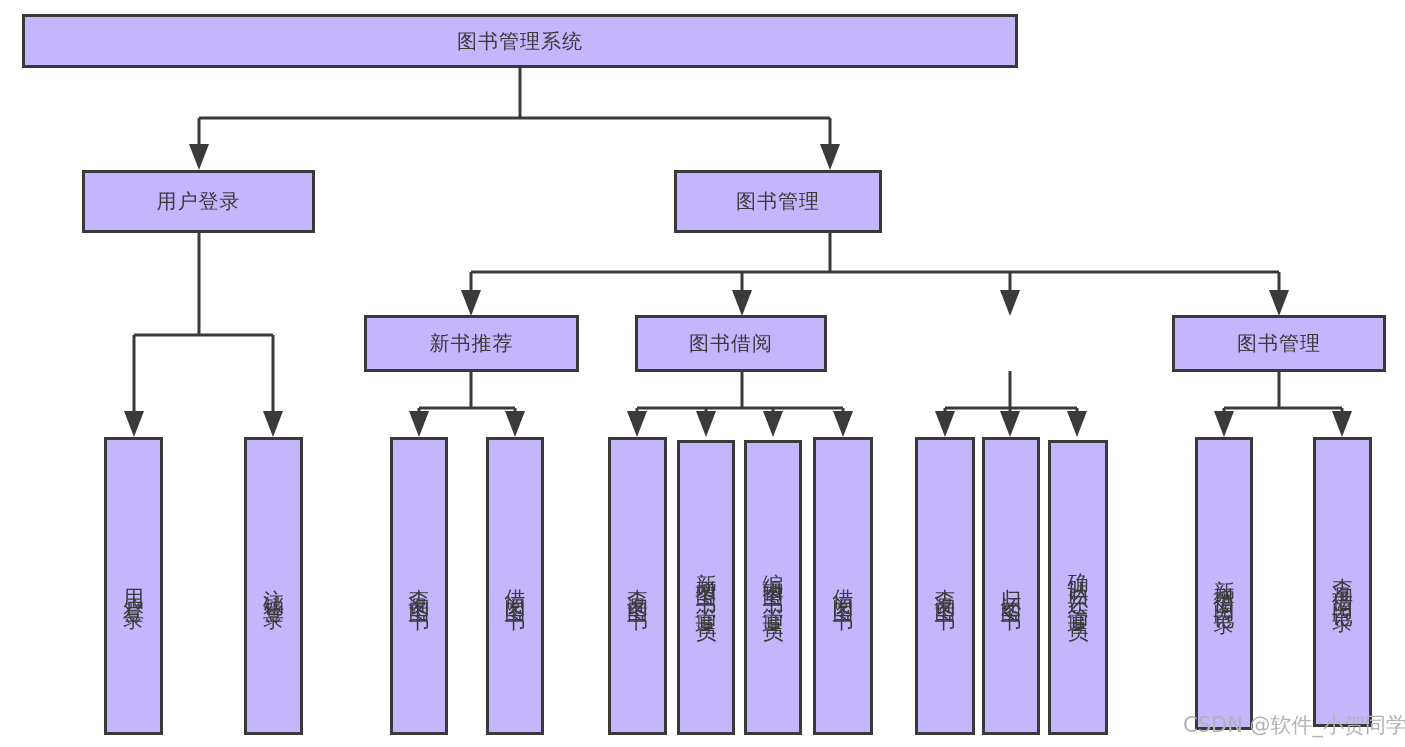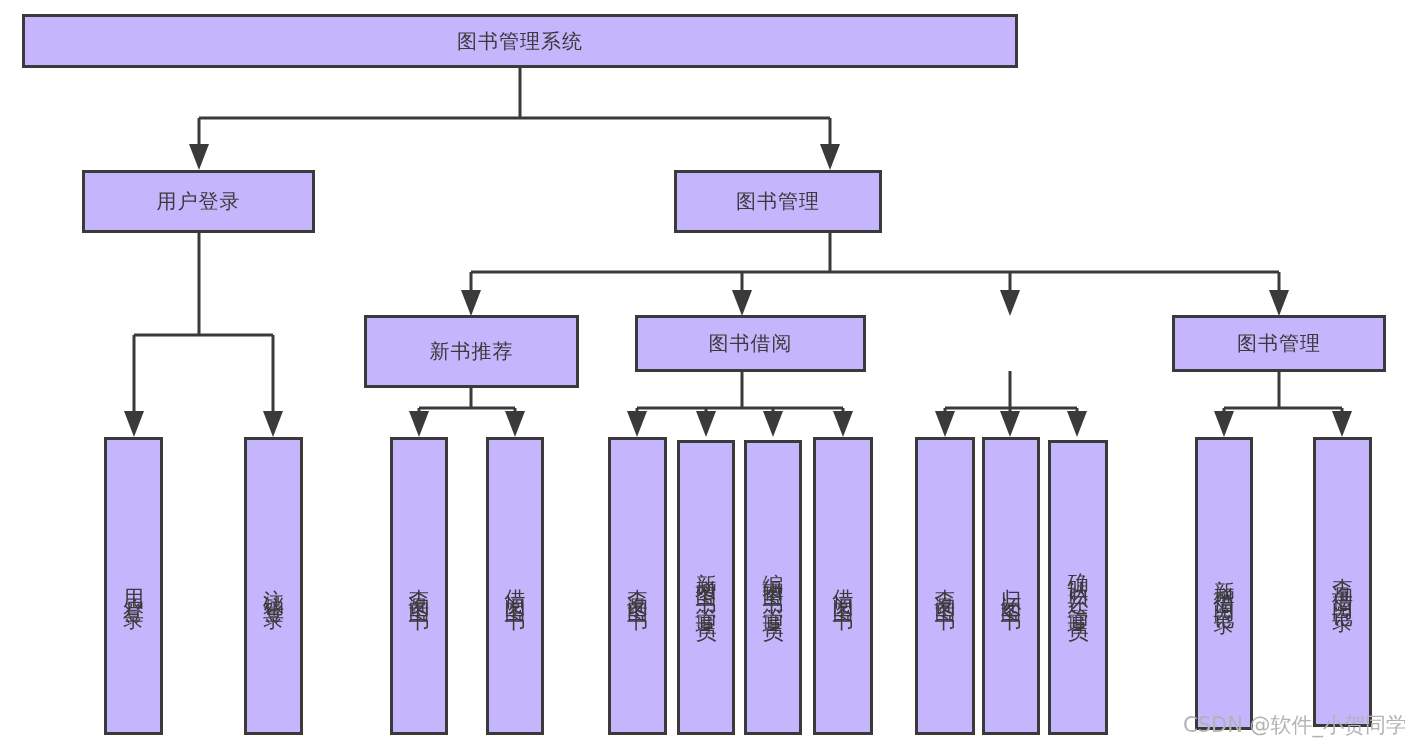--- a/index.html
+++ b/index.html
@@ -75,24 +75,24 @@
     <span>图书管理系统</span>
   </div>
 
   <div class="box h" style="left:82px;top:170px;width:233px;height:63px">
     <span>用户登录</span>
   </div>
   <div class="box h" style="left:674px;top:170px;width:208px;height:63px">
     <span>图书管理</span>
   </div>
 
-  <div class="box h" style="left:364px;top:315px;width:215px;height:73px">
+  <div class="box h" style="left:364px;top:315px;width:215px;height:57px">
     <span>新书推荐</span>
   </div>
-  <div class="box h" style="left:635px;top:315px;width:231px;height:57px">
+  <div class="box h" style="left:635px;top:315px;width:192px;height:57px">
     <span>图书借阅</span>
   </div>
   <div class="box h" style="left:1172px;top:315px;width:214px;height:57px">
     <span>图书管理</span>
   </div>
 
   <div class="box v" style="left:104px;top:437px;width:59px;height:298px">
     <span>用户登录</span>
   </div>
   <div class="box v" style="left:244px;top:437px;width:59px;height:298px">

